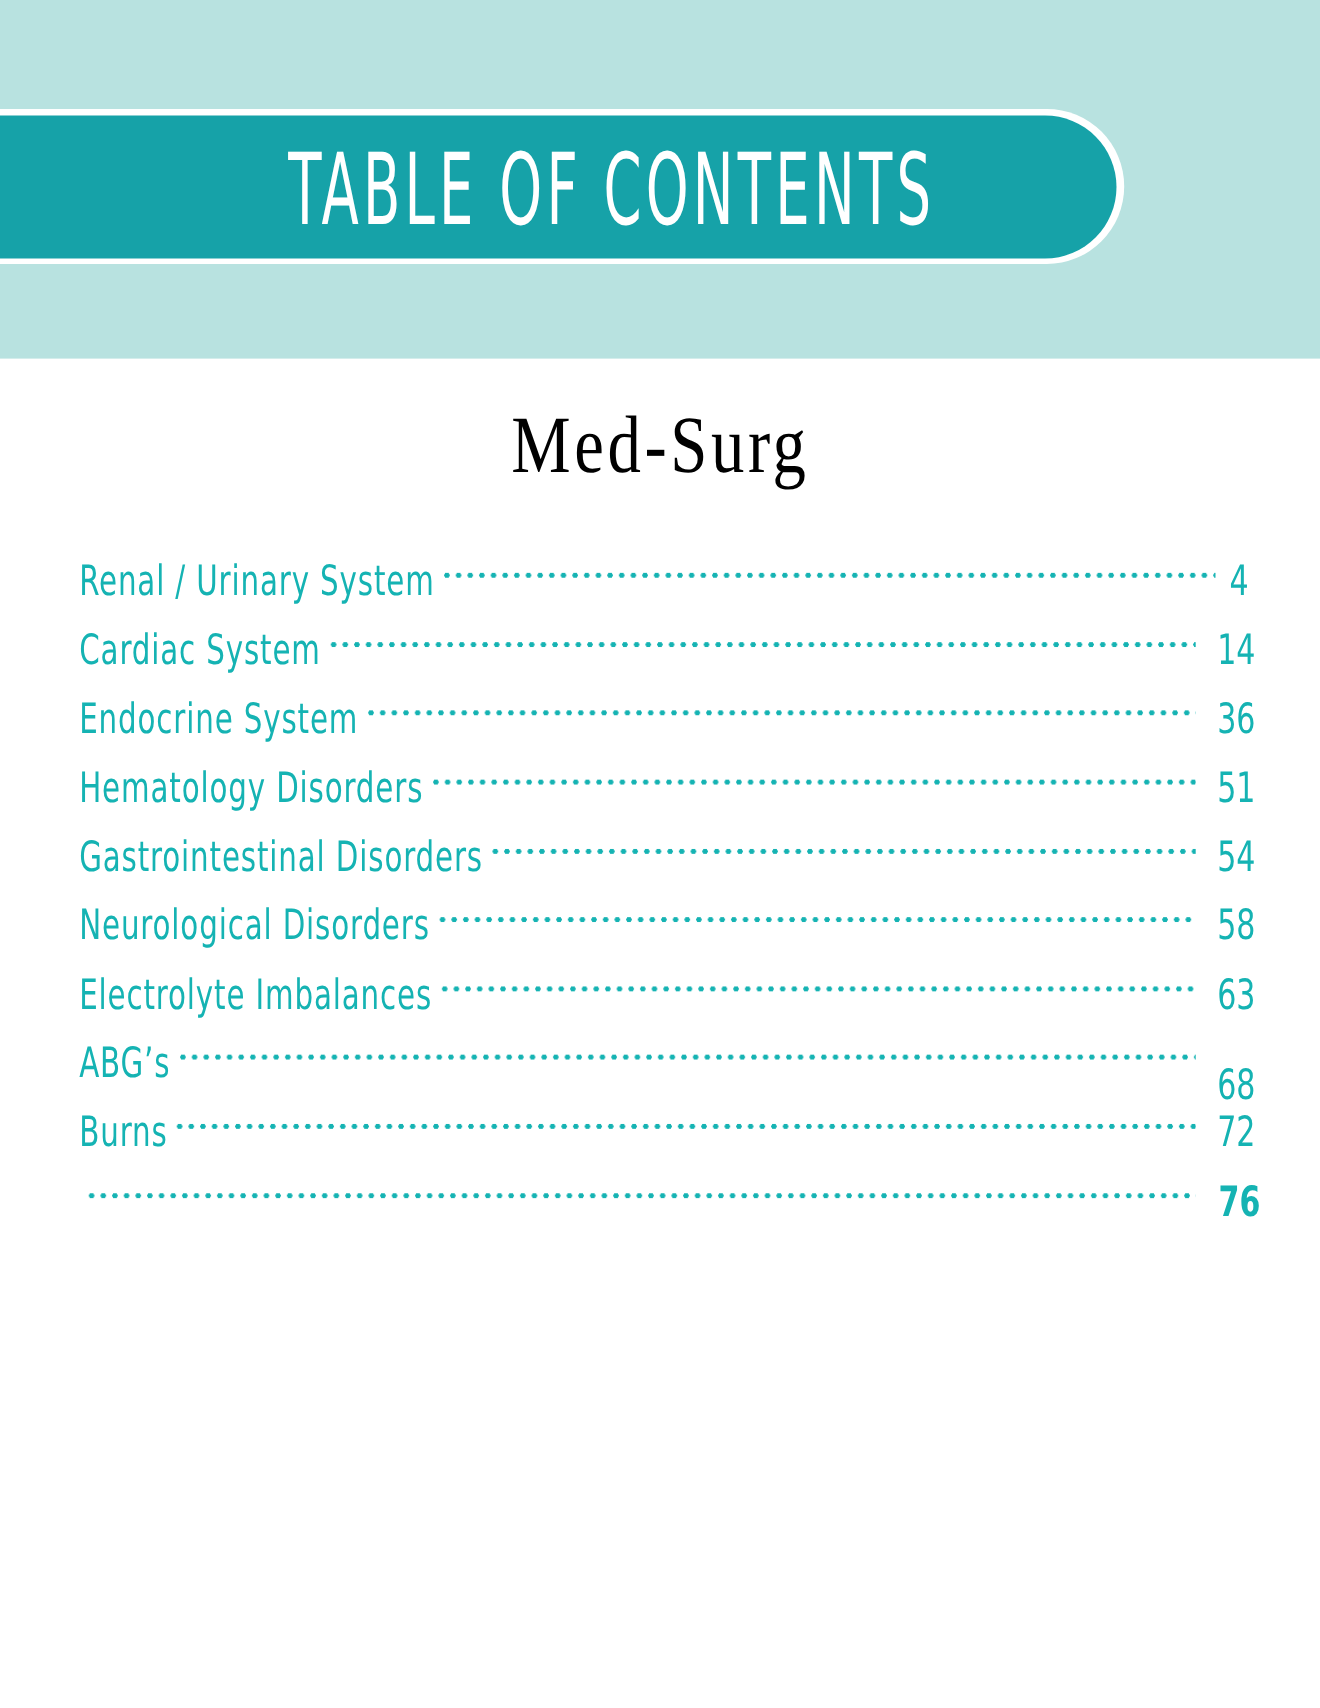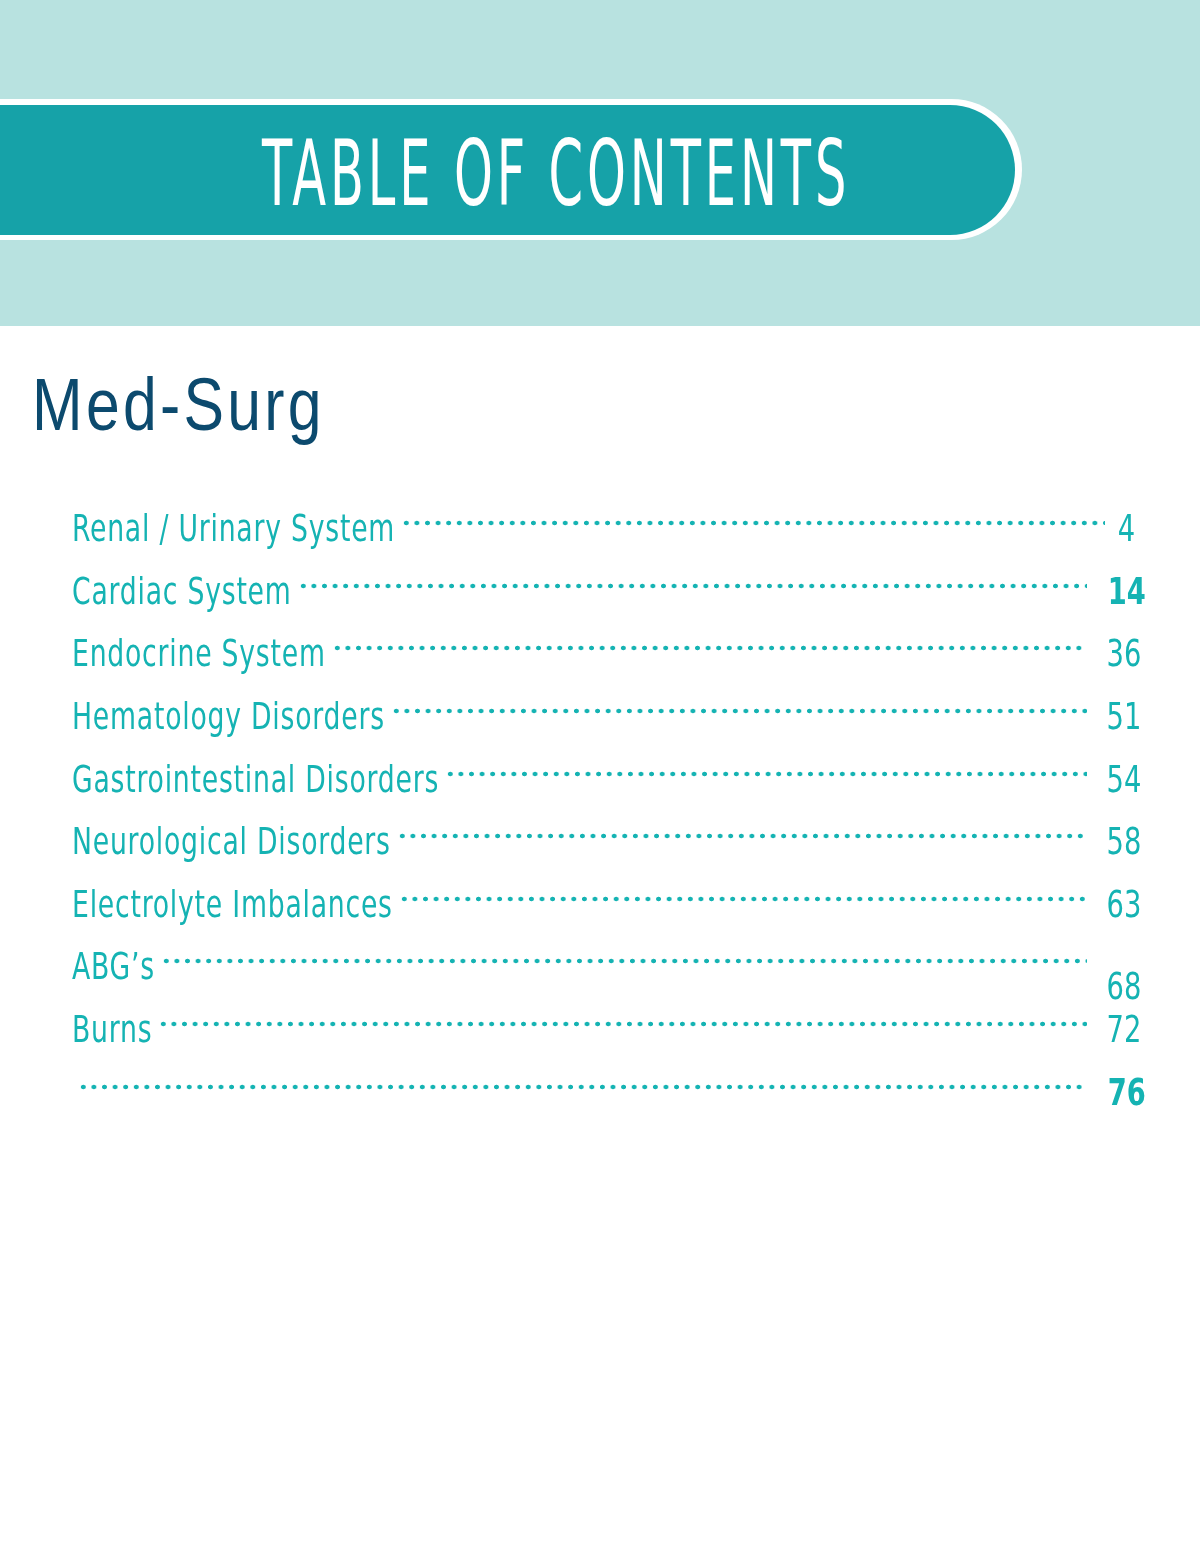--- a/index.html
+++ b/index.html
@@ -53,22 +53,23 @@
       letter-spacing: 7px;
       white-space: nowrap;
       transform-origin: left top;
       transform: scaleX(0.55);
     }
     .section-title {
       position: absolute;
       left: 0;
       top: 360px;
       width: 1200px;
-      color: #0c4a6e;
-      font-family: Liberation Sans, sans-serif;
+      text-align: center;
+      color: #000000;
+      font-family: Liberation Serif, serif;
       font-size: 74px;
       line-height: 90px;
       white-space: nowrap;
     }
     .section-title span {
       display: inline-block;
       transform: scaleX(0.82);
       letter-spacing: 4px;
     }
     .toc {
@@ -135,21 +136,21 @@
 
 <div class="toc">
   <div class="toc-row">
     <span class="toc-label" style="width: 323.115px;"><span class="toc-label-inner">Renal / Urinary System</span></span>
     <span class="toc-leader"></span>
     <span class="toc-page" style="width: 17.415px;"><span class="toc-page-inner">4</span></span>
   </div>
   <div class="toc-row">
     <span class="toc-label" style="width: 219.582px;"><span class="toc-label-inner">Cardiac System</span></span>
     <span class="toc-leader"></span>
-    <span class="toc-page" style="width: 34.8187px; font-weight: bold;"><span class="toc-page-inner">14</span></span>
+    <span class="toc-page" style="width: 34.8187px;"><span class="toc-page-inner">14</span></span>
   </div>
   <div class="toc-row">
     <span class="toc-label" style="width: 253.732px;"><span class="toc-label-inner">Endocrine System</span></span>
     <span class="toc-leader"></span>
     <span class="toc-page" style="width: 34.8187px;"><span class="toc-page-inner">36</span></span>
   </div>
   <div class="toc-row">
     <span class="toc-label" style="width: 312.829px;"><span class="toc-label-inner">Hematology Disorders</span></span>
     <span class="toc-leader"></span>
     <span class="toc-page" style="width: 34.8187px; text-decoration: underline;"><span class="toc-page-inner">51</span></span>

